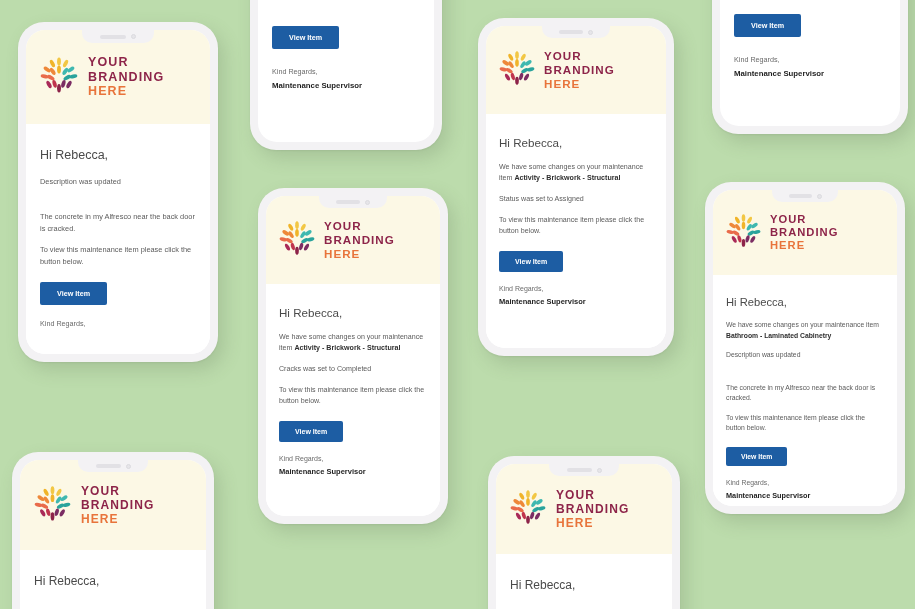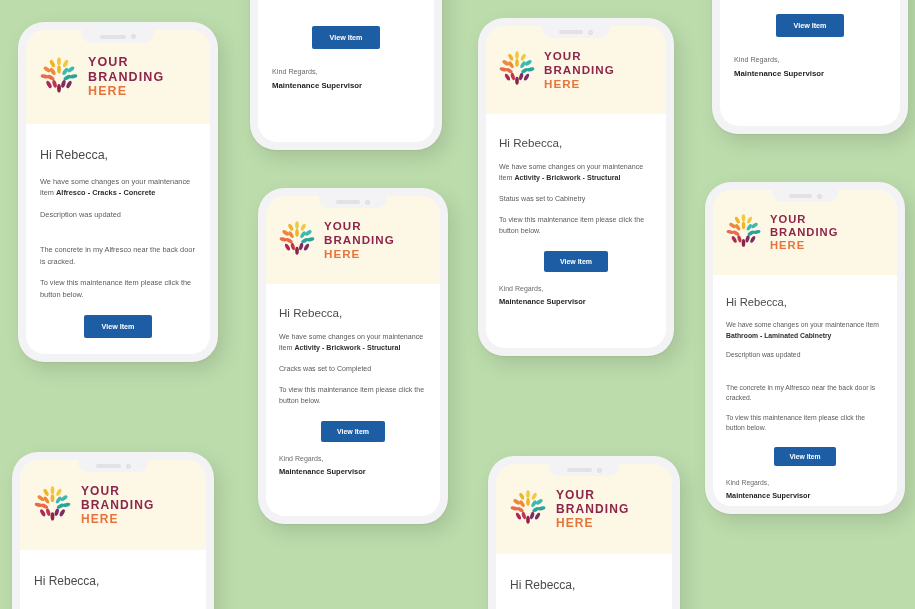--- a/index.html
+++ b/index.html
@@ -121,21 +121,21 @@
     display: inline-block;
     background: #1d5da3;
     color: #ffffff;
     font-weight: bold;
     text-align: center;
     border: 0;
     border-radius: 2px;
     cursor: pointer;
     white-space: nowrap;
   }
-  .btn-row { display: flex; justify-content: center; }
+  .btn-row { display: flex; }
 
   .signoff { color: #6a6a6a; }
   .signoff-name { color: #1f1f1f; font-weight: bold; }
 
   .spacer { flex: 1 1 auto; }
 
   
 
   
   .sz-l .notch { width: 72px; height: 13px; }
@@ -251,23 +251,20 @@
           <div class="logo-text">
             <span class="logo-line">YOUR</span>
             <span class="logo-line">BRANDING</span>
             <span class="logo-line accent">HERE</span>
           </div>
         </div>
       </div>
 
       <div class="mail-body">
         <div class="greeting">Hi Rebecca,</div>
-        <div class="para">
-          <span>We have some changes on your maintenance item </span><b>Alfresco - Cracks - Concrete</b>
-        </div>
         <div class="para">Description was updated</div>
         <div class="gap-block"></div>
         <div class="para">The concrete in my Alfresco near the back door is cracked.</div>
         <div class="para">To view this maintenance item please click the button below.</div>
         <div class="btn-row">
           <button class="btn">View Item</button>
         </div>
         <div class="gap-block"></div>
         <div class="signoff">Kind Regards,</div>
 
@@ -326,21 +323,21 @@
             <span class="logo-line accent">HERE</span>
           </div>
         </div>
       </div>
 
       <div class="mail-body">
         <div class="greeting">Hi Rebecca,</div>
         <div class="para">
           <span>We have some changes on your maintenance item </span><b>Activity - Brickwork - Structural</b>
         </div>
-        <div class="para">Status was set to Cabinetry</div>
+        <div class="para">Status was set to Assigned</div>
         <div class="para">To view this maintenance item please click the button below.</div>
         <div class="btn-row">
           <button class="btn">View Item</button>
         </div>
         <div class="gap-block"></div>
         <div class="signoff">Kind Regards,</div>
         <div class="signoff-name">Maintenance Supervisor</div>
         <div class="spacer"></div>
       </div>
     </div>

